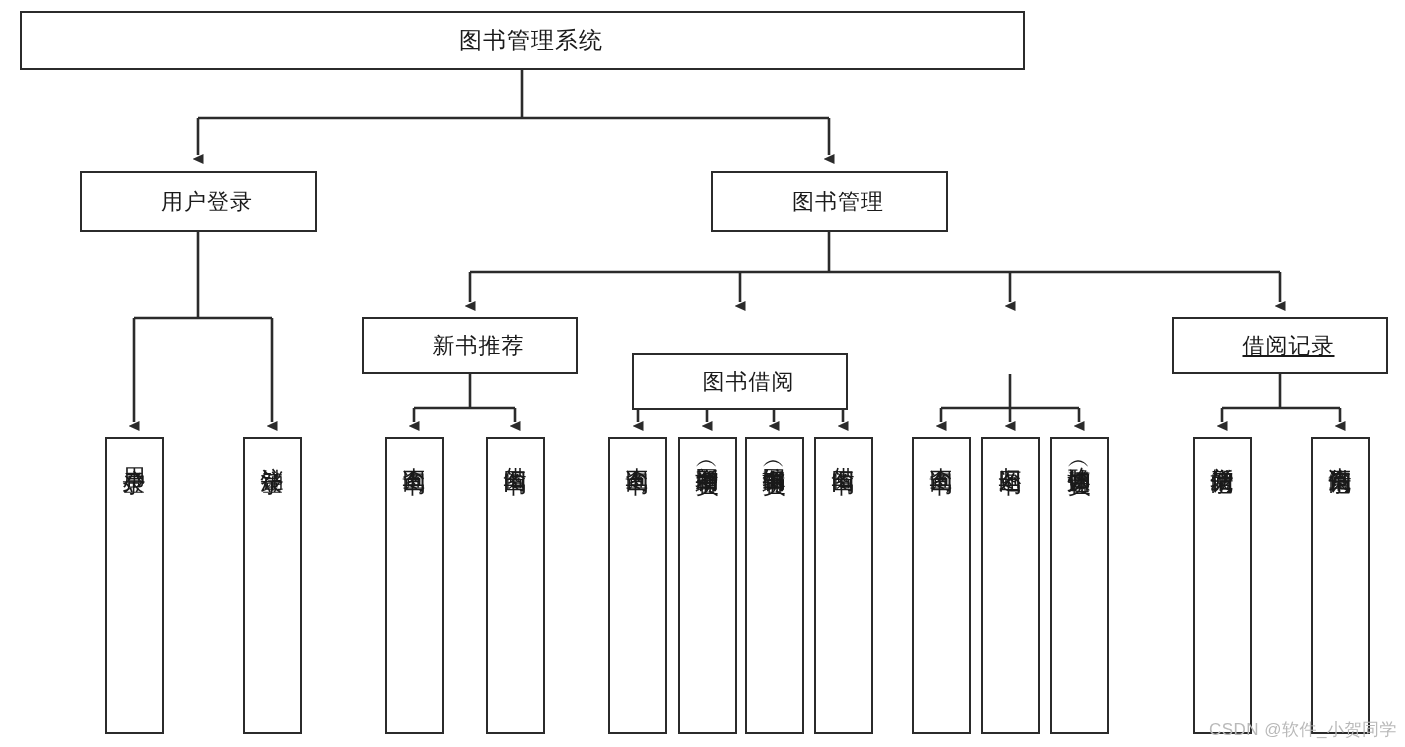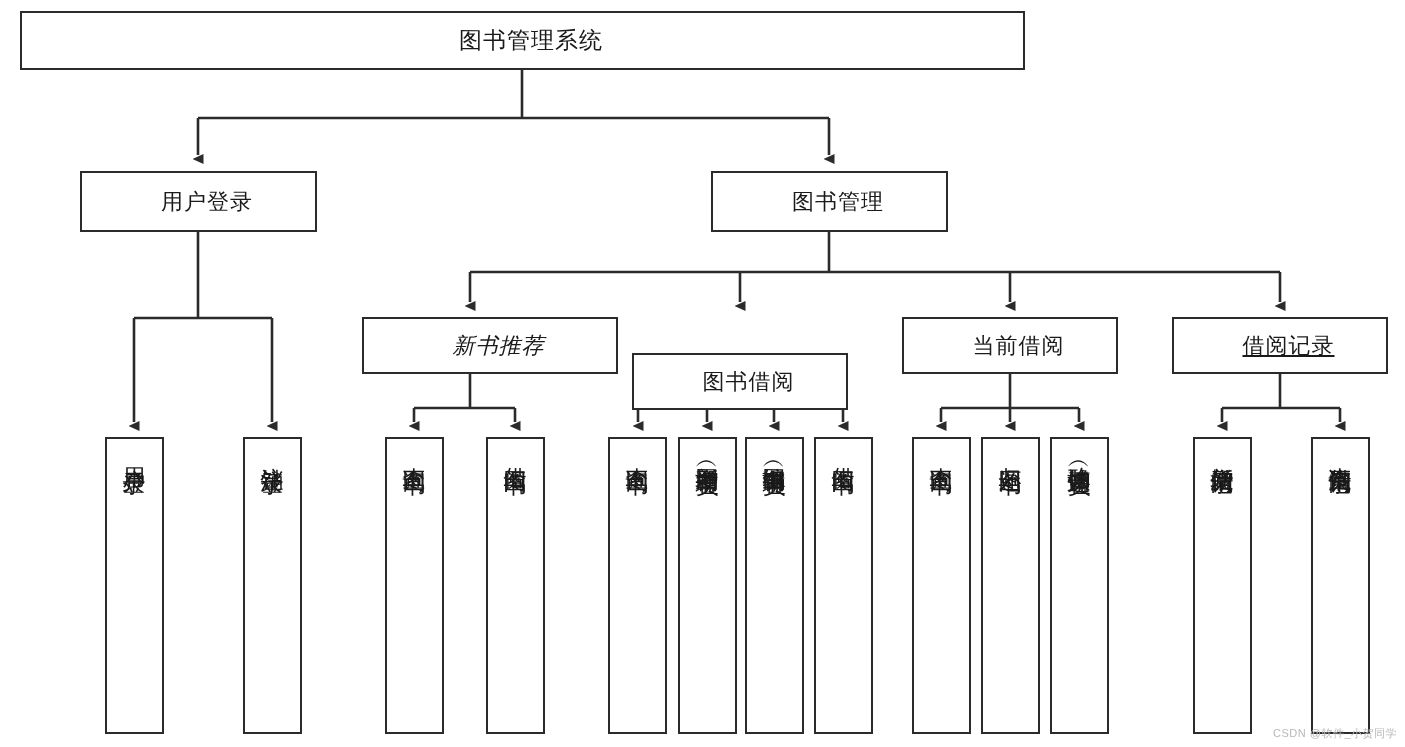--- a/index.html
+++ b/index.html
@@ -58,21 +58,21 @@
     white-space: nowrap;
     display: block;
   }
   .node-leaf.tall-text .node-label {
     letter-spacing: 1px;
   }
   .watermark {
     position: absolute;
     right: 8px;
     bottom: 6px;
-    font-size: 11px;
+    font-size: 17px;
     color: #b9b9b9;
     white-space: nowrap;
     letter-spacing: 0.5px;
   }
 </style>
 </head>
 <body>
 
 <div id="diagram-root">
 
@@ -130,28 +130,25 @@
     <span class="node-label">图书管理系统</span>
   </div>
 
   <div class="node node-h" style="left:80px; top:171px; width:237px; height:61px;">
     <span class="node-label">用户登录</span>
   </div>
   <div class="node node-h" style="left:711px; top:171px; width:237px; height:61px;">
     <span class="node-label">图书管理</span>
   </div>
 
-  <div class="node node-h" style="left:362px; top:317px; width:256px; height:57px;font-style:italic;">
+  <div class="node node-h" style="left:362px; top:317px; width:216px; height:57px;">
     <span class="node-label">新书推荐</span>
   </div>
   <div class="node node-h" style="left:632px; top:317px; width:216px; height:57px;margin-top:36px;">
     <span class="node-label">图书借阅</span>
-  </div>
-  <div class="node node-h" style="left:902px; top:317px; width:216px; height:57px;">
-    <span class="node-label">当前借阅</span>
   </div>
   <div class="node node-h" style="left:1172px; top:317px; width:216px; height:57px;text-decoration:underline;">
     <span class="node-label">借阅记录</span>
   </div>
 
   <div class="node node-leaf" style="left:105px; top:437px; width:59px; height:297px;">
     <span class="node-label">用户登录</span>
   </div>
   <div class="node node-leaf" style="left:243px; top:437px; width:59px; height:297px;">
     <span class="node-label">注销登录</span>

